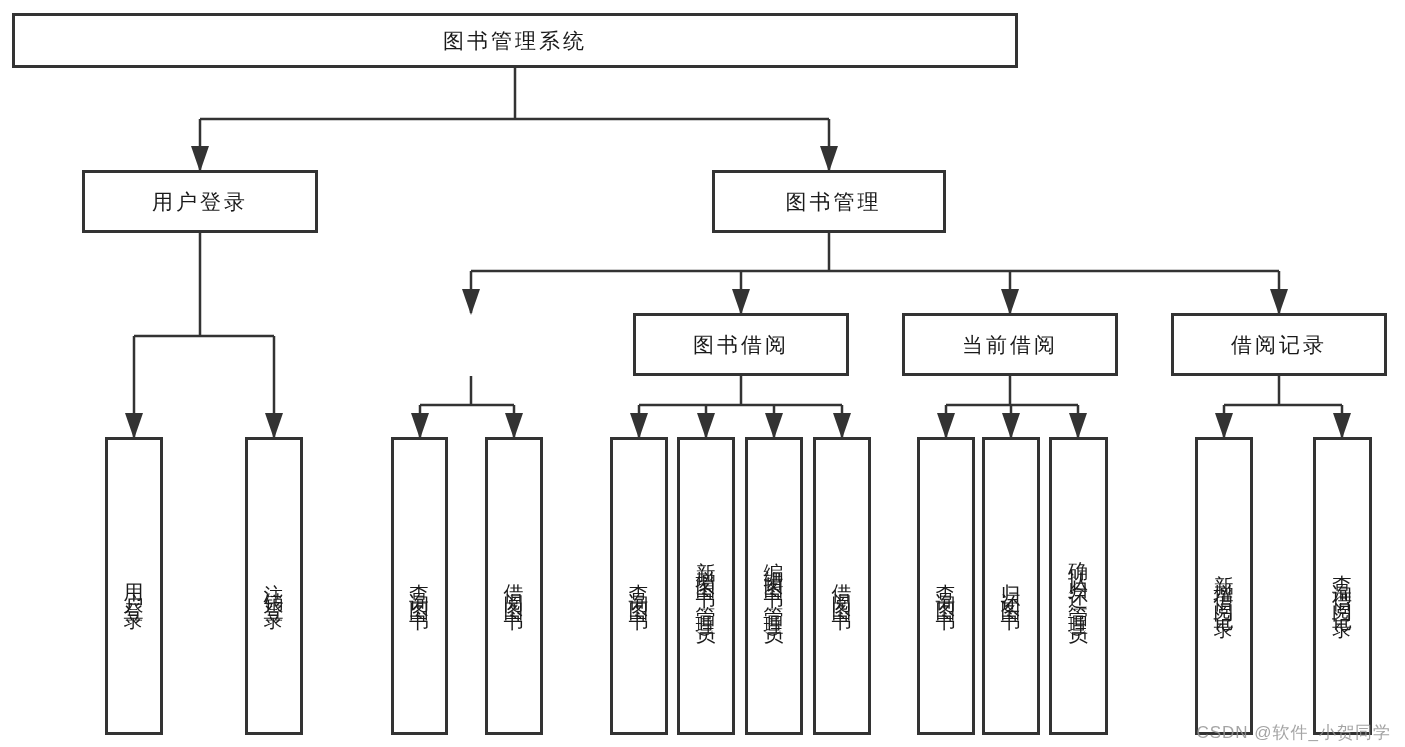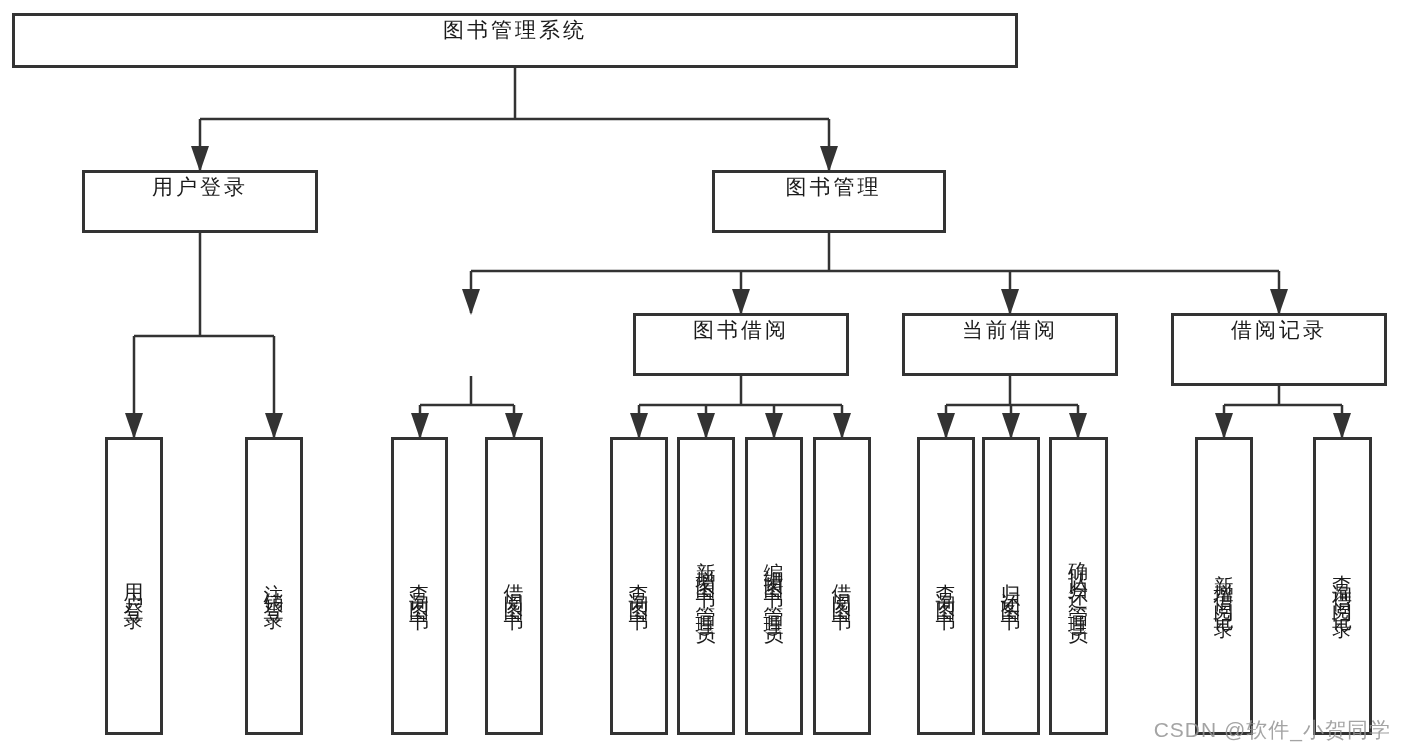--- a/index.html
+++ b/index.html
@@ -17,20 +17,21 @@
     left: 0; top: 0;
     width: 1405px; height: 747px;
     pointer-events: none;
   }
   .node {
     position: absolute;
     box-sizing: border-box;
     border: 3px solid #333333;
     background: #ffffff;
     display: flex;
+    align-items: center;
     justify-content: center;
     text-align: center;
   }
   .node .hlabel {
     font-size: 21px;
     letter-spacing: 3px;
     white-space: nowrap;
     color: #1a1a1a;
   }
   .leaf .vlabel {
@@ -38,21 +39,21 @@
     text-orientation: mixed;
     font-size: 20px;
     letter-spacing: 9px;
     line-height: 1.1;
     color: #1a1a1a;
   }
   .watermark {
     position: absolute;
     right: 14px;
     bottom: 3px;
-    font-size: 21px;
+    font-size: 17px;
     letter-spacing: 1px;
     color: rgba(148, 148, 148, 0.85);
     white-space: nowrap;
     z-index: 5;
   }
 </style>
 </head>
 <body>
 
 <div class="stage">
@@ -105,21 +106,21 @@
   <div class="node" style="left:712px; top:170px; width:234px; height:63px;padding-left:9px;">
     <span class="hlabel">图书管理</span>
   </div>
 
   <div class="node" style="left:902px; top:313px; width:216px; height:63px;">
     <span class="hlabel">当前借阅</span>
   </div>
   <div class="node" style="left:633px; top:313px; width:216px; height:63px;">
     <span class="hlabel">图书借阅</span>
   </div>
-  <div class="node" style="left:1171px; top:313px; width:216px; height:73px;">
+  <div class="node" style="left:1171px; top:313px; width:216px; height:63px;">
     <span class="hlabel">借阅记录</span>
   </div>
 
   <div class="node leaf" style="left:105px; top:437px; width:58px; height:298px;">
     <span class="vlabel">用户登录</span>
   </div>
   <div class="node leaf" style="left:245px; top:437px; width:58px; height:298px;">
     <span class="vlabel">注销登录</span>
   </div>
 

